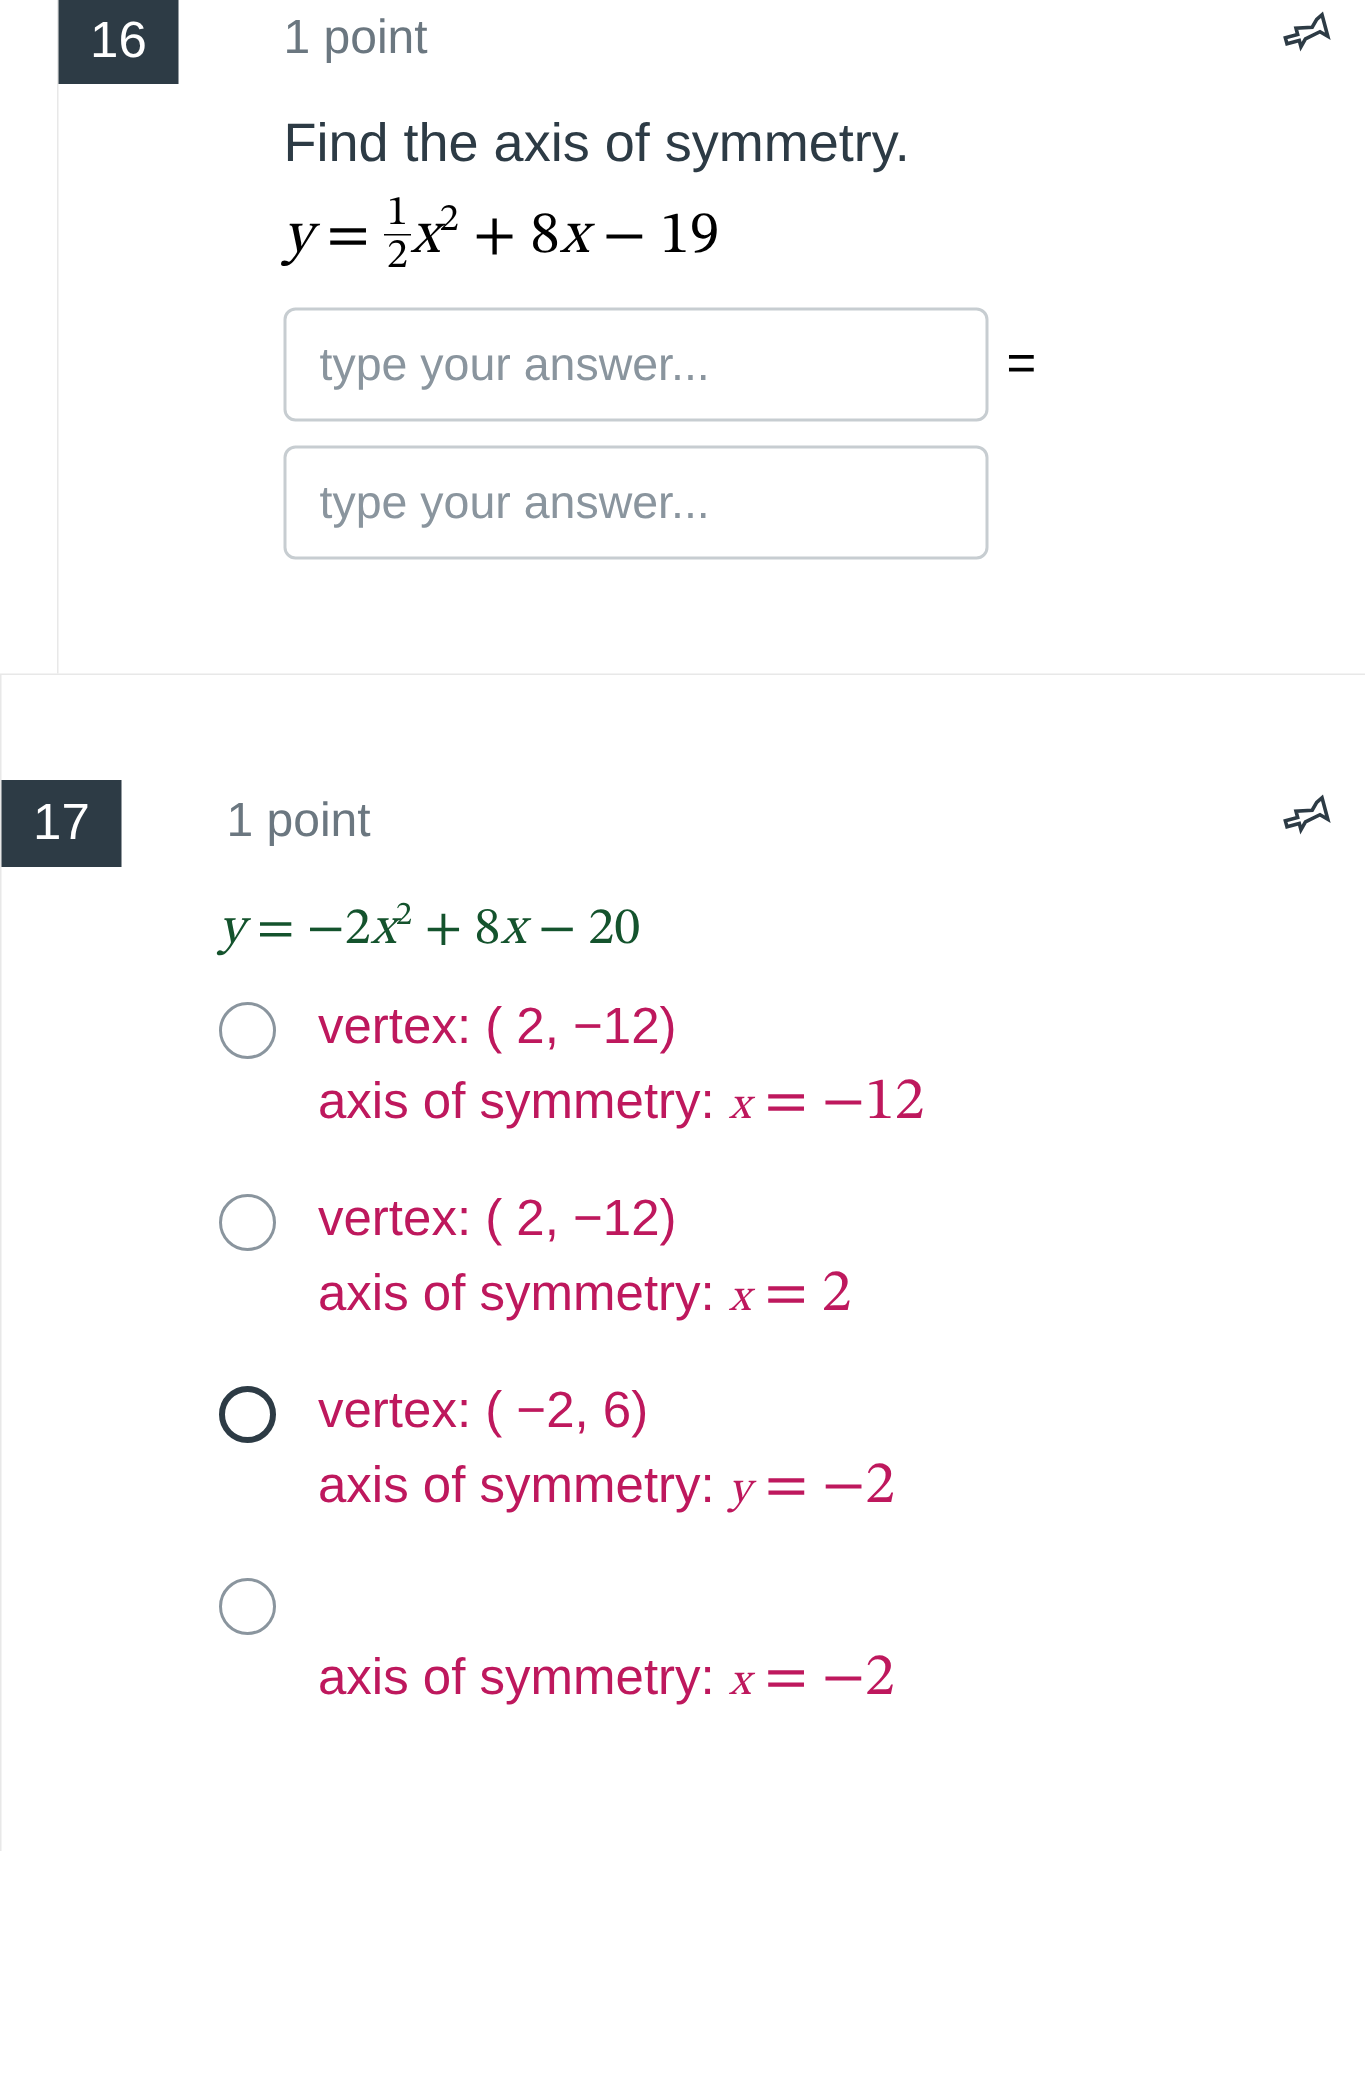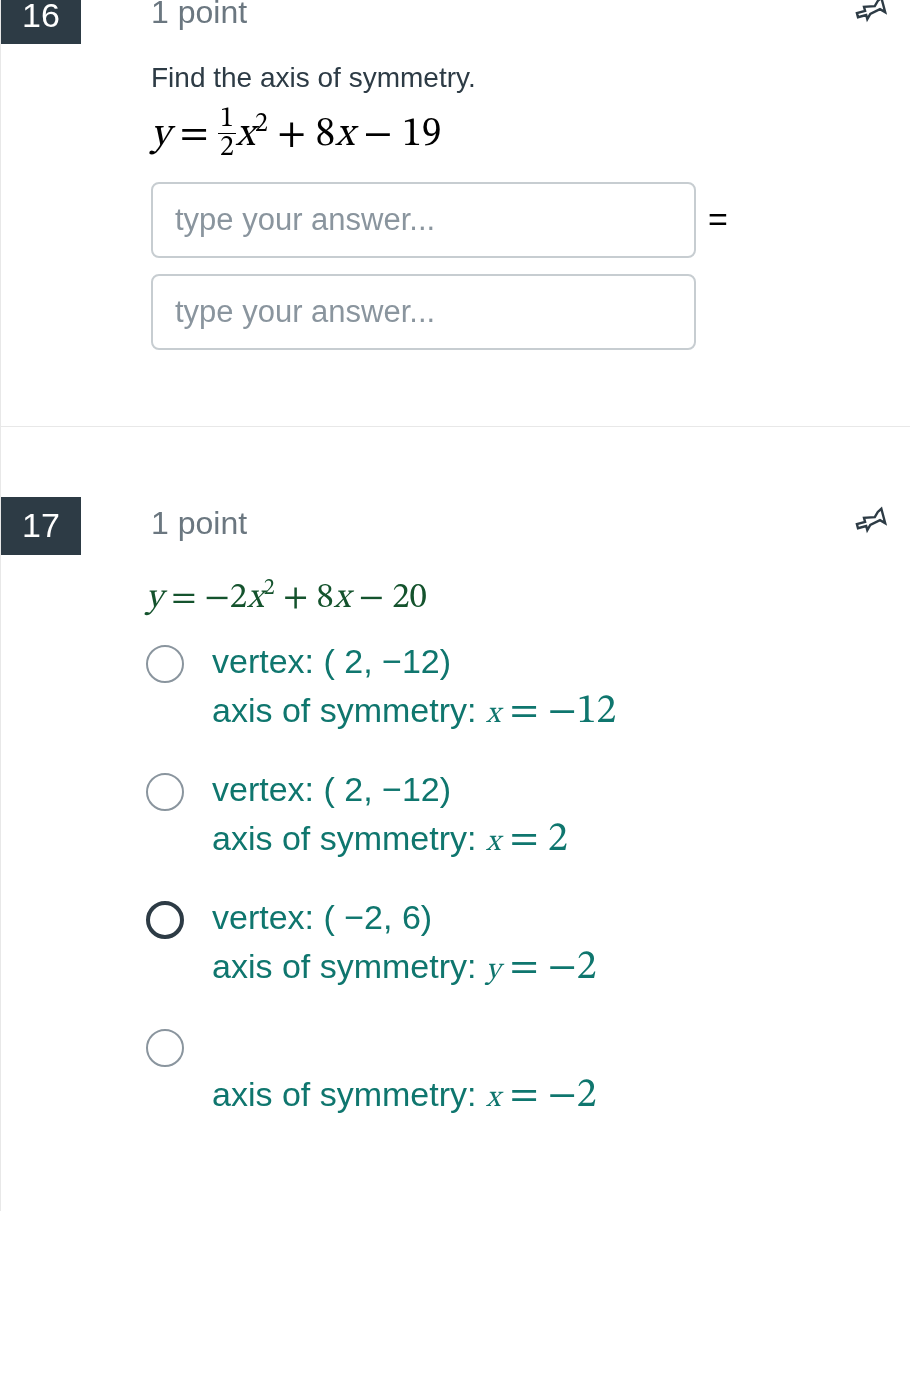--- a/index.html
+++ b/index.html
@@ -9,21 +9,22 @@
     color: #2d3b45;
     width: 910px;
   }
   .question-block {
     position: relative;
     padding: 0 40px 60px 40px;
     border-left: 1px solid #e8e8e8;
     margin-left: 0;
   }
   .question-block.first {
-    padding-top: 0;
+    padding-top: 12px;
+    margin-left: 38px;
   }
   .divider {
     border: none;
     border-top: 1px solid #e8e8e8;
   }
   .header-row {
     display: flex;
     align-items: flex-start;
     position: relative;
     margin-bottom: 28px;
@@ -53,21 +54,21 @@
     right: -20px;
     top: -10px;
     width: 36px;
     height: 36px;
     color: #2d3b45;
   }
   .content {
     margin-left: 110px;
   }
   .prompt {
-    font-size: 28px;
+    font-size: 36px;
     color: #2d3b45;
     line-height: 1.35;
     margin-bottom: 10px;
   }
   .prompt.bold {
     font-weight: 700;
   }
   .equation {
     font-family: "Cambria Math", "STIX Two Math", Georgia, serif;
     font-size: 40px;
@@ -87,21 +88,21 @@
   .equation .frac .den { display: block; padding: 0 2px; }
   .equation .sup { font-size: 26px; vertical-align: super; }
   .equation .ital { font-style: italic; }
   .input-row {
     display: flex;
     align-items: center;
     gap: 12px;
     margin-bottom: 16px;
   }
   .answer-input {
-    width: 545px;
+    width: 470px;
     height: 76px;
     border: 2px solid #c7cdd1;
     border-radius: 8px;
     font-size: 31px;
     padding: 0 22px;
     color: #2d3b45;
     outline: none;
     font-family: inherit;
   }
   .answer-input::placeholder { color: #8a959e; }
@@ -131,21 +132,21 @@
     border: 2.5px solid #8a959e;
     border-radius: 50%;
     flex-shrink: 0;
     margin-top: 6px;
     background: #fff;
   }
   .radio.heavy { border-width: 4px; border-color:#2d3b45; }
   .opt-text {
     font-size: 34px;
     line-height: 1.35;
-    color: #0f766e;
+    color: #be185d;
   }
   .opt-text .sym {
     font-family: "Cambria Math","STIX Two Math","Times New Roman", serif;
     font-style: italic;
     font-size: 30px;
   }
   .opt-text .symrm {
     font-family: "Cambria Math","STIX Two Math","Times New Roman", serif;
     font-size: 40px;
   }

